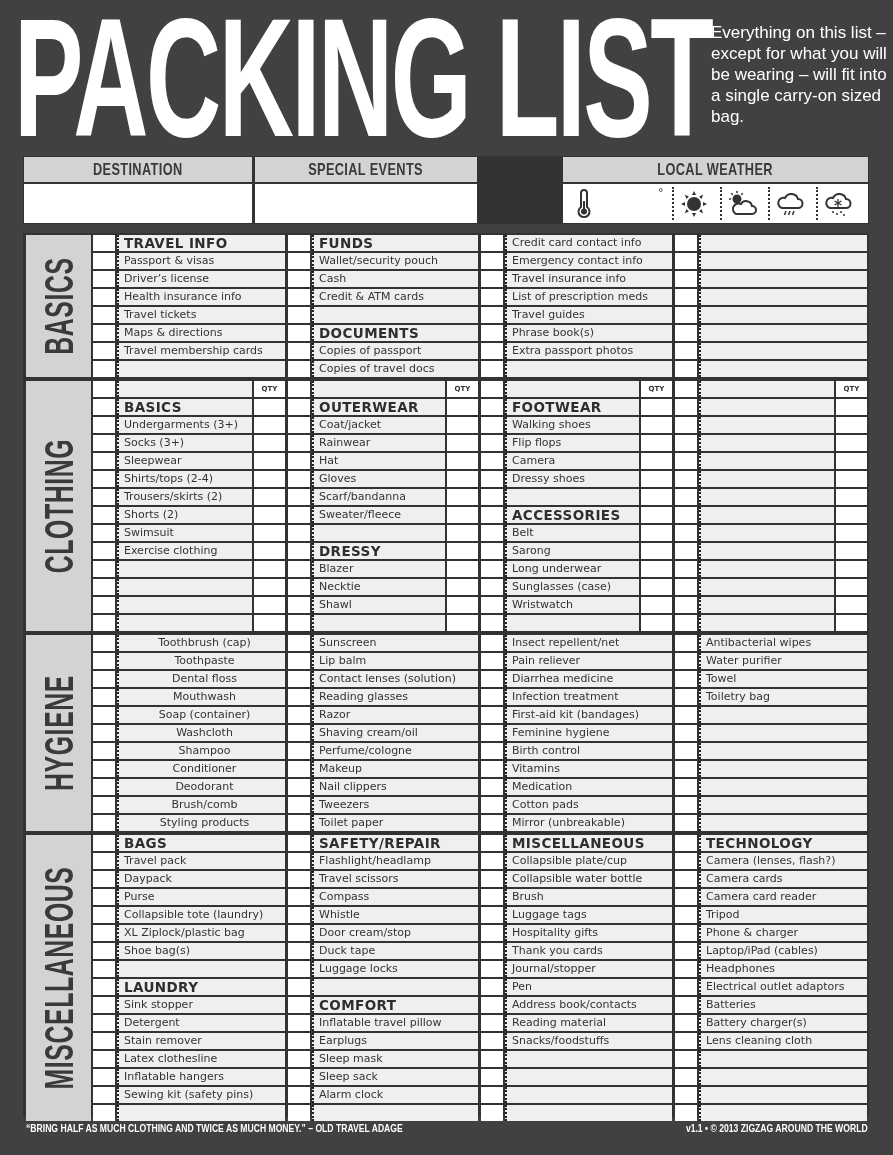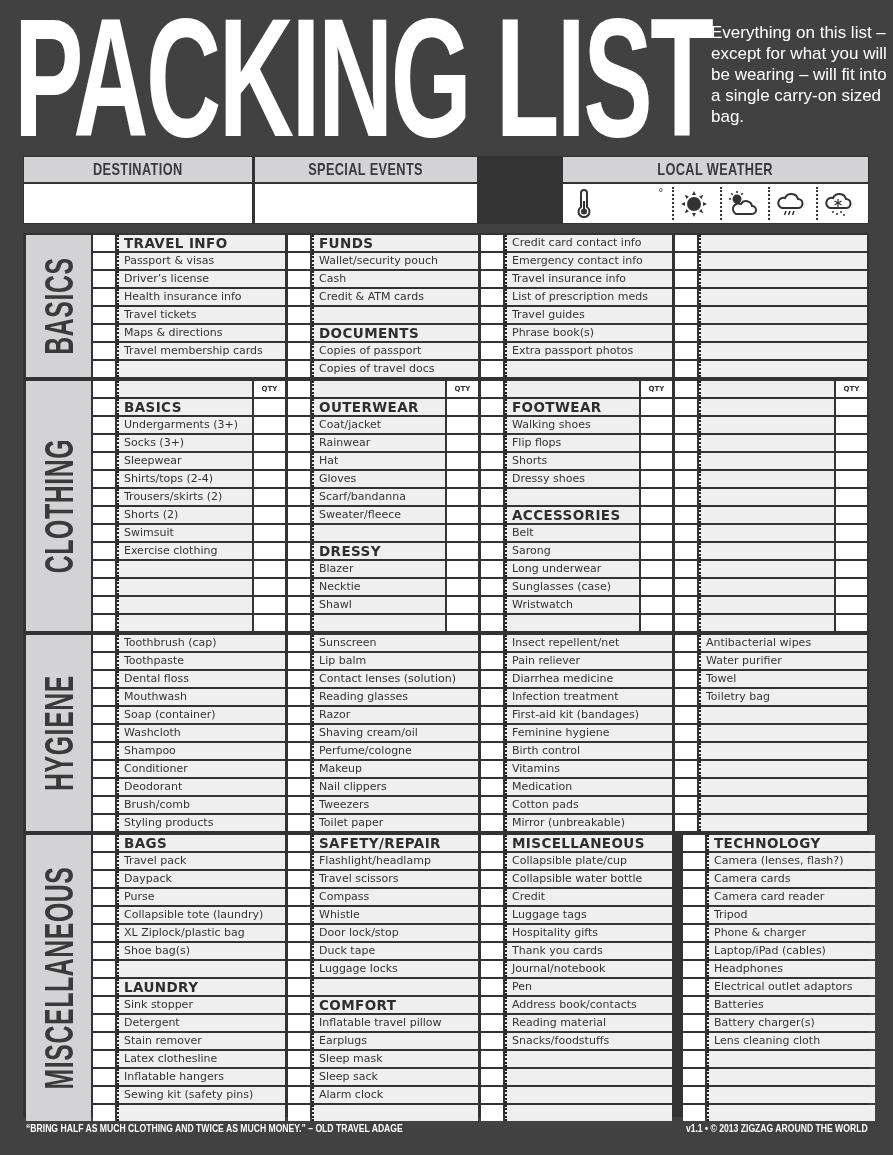--- a/index.html
+++ b/index.html
@@ -441,21 +441,21 @@
           <div class="txt">Walking shoes</div>
           <div class="q"></div>
         </div>
         <div class="row" style="top: 54px;">
           <div class="cb"></div>
           <div class="txt">Flip flops</div>
           <div class="q"></div>
         </div>
         <div class="row" style="top: 72px;">
           <div class="cb"></div>
-          <div class="txt">Shorts</div>
+          <div class="txt">Camera</div>
           <div class="q"></div>
         </div>
         <div class="row" style="top: 90px;">
           <div class="cb"></div>
           <div class="txt">Dressy shoes</div>
           <div class="q"></div>
         </div>
         <div class="row" style="top: 108px;">
           <div class="cb"></div>
           <div class="txt"></div>
@@ -567,21 +567,21 @@
           <div class="cb"></div>
           <div class="txt"></div>
           <div class="q"></div>
         </div>
       </div>
     </div>
     <div class="section" style="top: 402px; height: 198px;">
       <div class="slabel" style="bottom: 2px;">
         <span>HYGIENE</span>
       </div>
-      <div class="col" style="left: 70px; width: 192px; height: 198px;">
+      <div class="col" style="left: 70px; width: 192px; height: 198px; text-align: center;">
         <div class="row" style="top: 0px;">
           <div class="cb"></div>
           <div class="txt">Toothbrush (cap)</div>
         </div>
         <div class="row" style="top: 18px;">
           <div class="cb"></div>
           <div class="txt">Toothpaste</div>
         </div>
         <div class="row" style="top: 36px;">
           <div class="cb"></div>
@@ -845,21 +845,21 @@
         <div class="row" style="top: 54px;">
           <div class="cb"></div>
           <div class="txt">Compass</div>
         </div>
         <div class="row" style="top: 72px;">
           <div class="cb"></div>
           <div class="txt">Whistle</div>
         </div>
         <div class="row" style="top: 90px;">
           <div class="cb"></div>
-          <div class="txt">Door lock/stop</div>
+          <div class="txt">Door cream/stop</div>
         </div>
         <div class="row" style="top: 108px;">
           <div class="cb"></div>
           <div class="txt">Duck tape</div>
         </div>
         <div class="row" style="top: 126px;">
           <div class="cb"></div>
           <div class="txt">Luggage locks</div>
         </div>
         <div class="row" style="top: 144px;">
@@ -903,37 +903,37 @@
         <div class="row" style="top: 18px;">
           <div class="cb"></div>
           <div class="txt">Collapsible plate/cup</div>
         </div>
         <div class="row" style="top: 36px;">
           <div class="cb"></div>
           <div class="txt">Collapsible water bottle</div>
         </div>
         <div class="row" style="top: 54px;">
           <div class="cb"></div>
-          <div class="txt">Credit</div>
+          <div class="txt">Brush</div>
         </div>
         <div class="row" style="top: 72px;">
           <div class="cb"></div>
           <div class="txt">Luggage tags</div>
         </div>
         <div class="row" style="top: 90px;">
           <div class="cb"></div>
           <div class="txt">Hospitality gifts</div>
         </div>
         <div class="row" style="top: 108px;">
           <div class="cb"></div>
           <div class="txt">Thank you cards</div>
         </div>
         <div class="row" style="top: 126px;">
           <div class="cb"></div>
-          <div class="txt">Journal/notebook</div>
+          <div class="txt">Journal/stopper</div>
         </div>
         <div class="row" style="top: 144px;">
           <div class="cb"></div>
           <div class="txt">Pen</div>
         </div>
         <div class="row" style="top: 162px;">
           <div class="cb"></div>
           <div class="txt">Address book/contacts</div>
         </div>
         <div class="row" style="top: 180px;">
@@ -954,21 +954,21 @@
         </div>
         <div class="row" style="top: 252px;">
           <div class="cb"></div>
           <div class="txt"></div>
         </div>
         <div class="row" style="top: 270px;">
           <div class="cb"></div>
           <div class="txt"></div>
         </div>
       </div>
-      <div class="col" style="left: 652px; width: 192px; height: 288px; margin-left: 8px;">
+      <div class="col" style="left: 652px; width: 192px; height: 288px;">
         <div class="row" style="top: 0px;">
           <div class="cb"></div>
           <div class="txt head">TECHNOLOGY</div>
         </div>
         <div class="row" style="top: 18px;">
           <div class="cb"></div>
           <div class="txt">Camera (lenses, flash?)</div>
         </div>
         <div class="row" style="top: 36px;">
           <div class="cb"></div>

